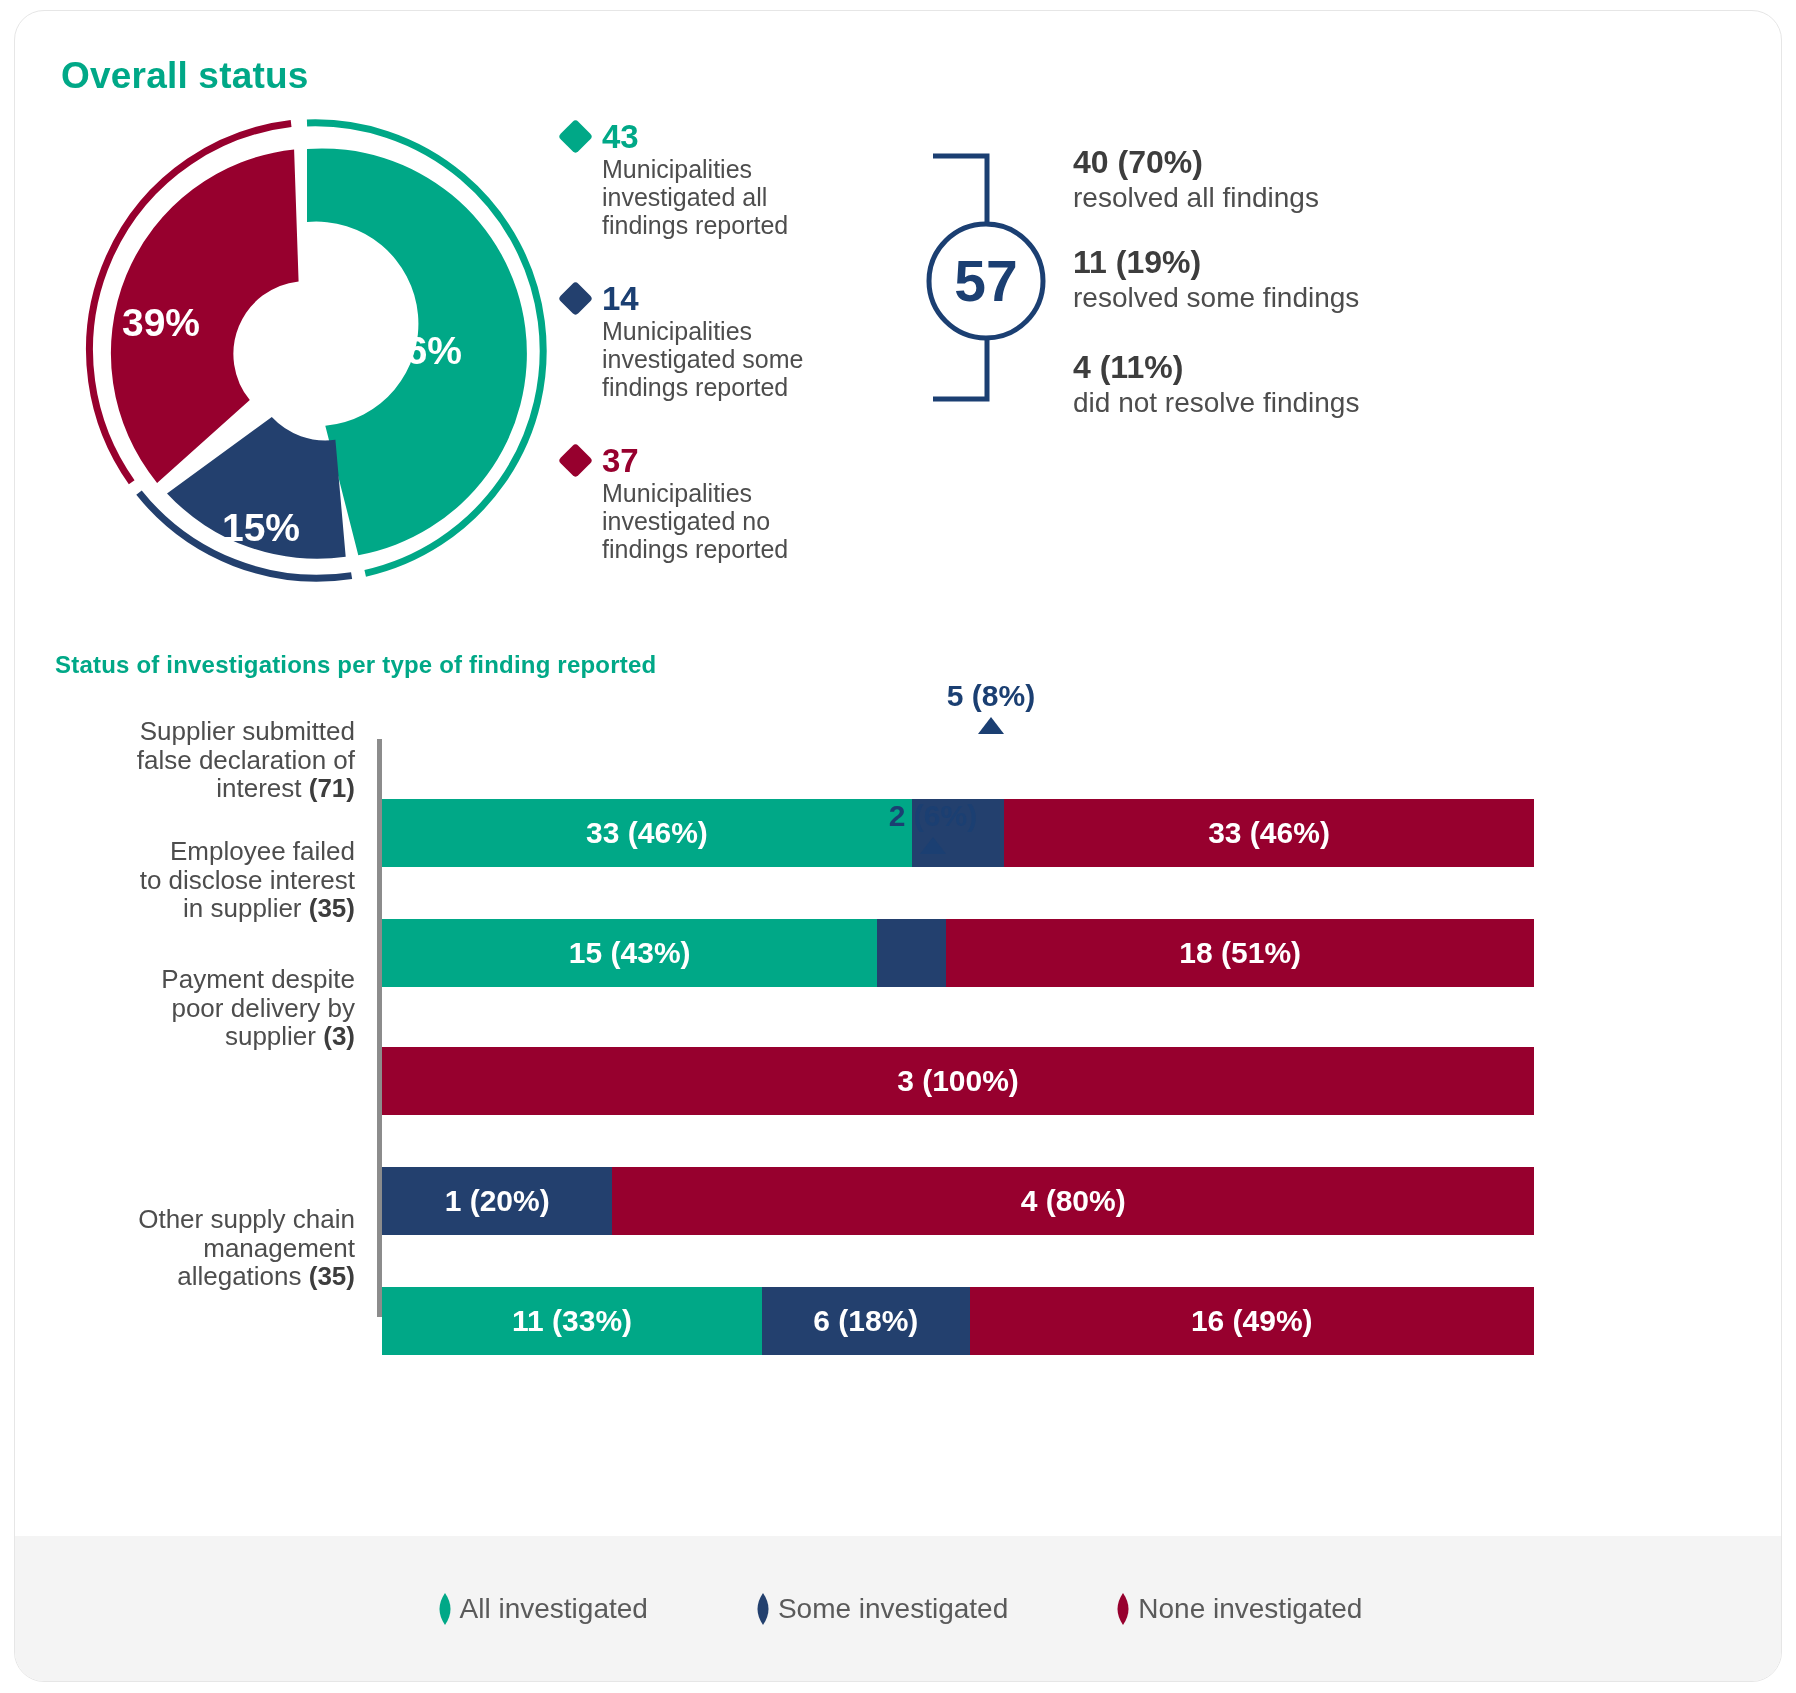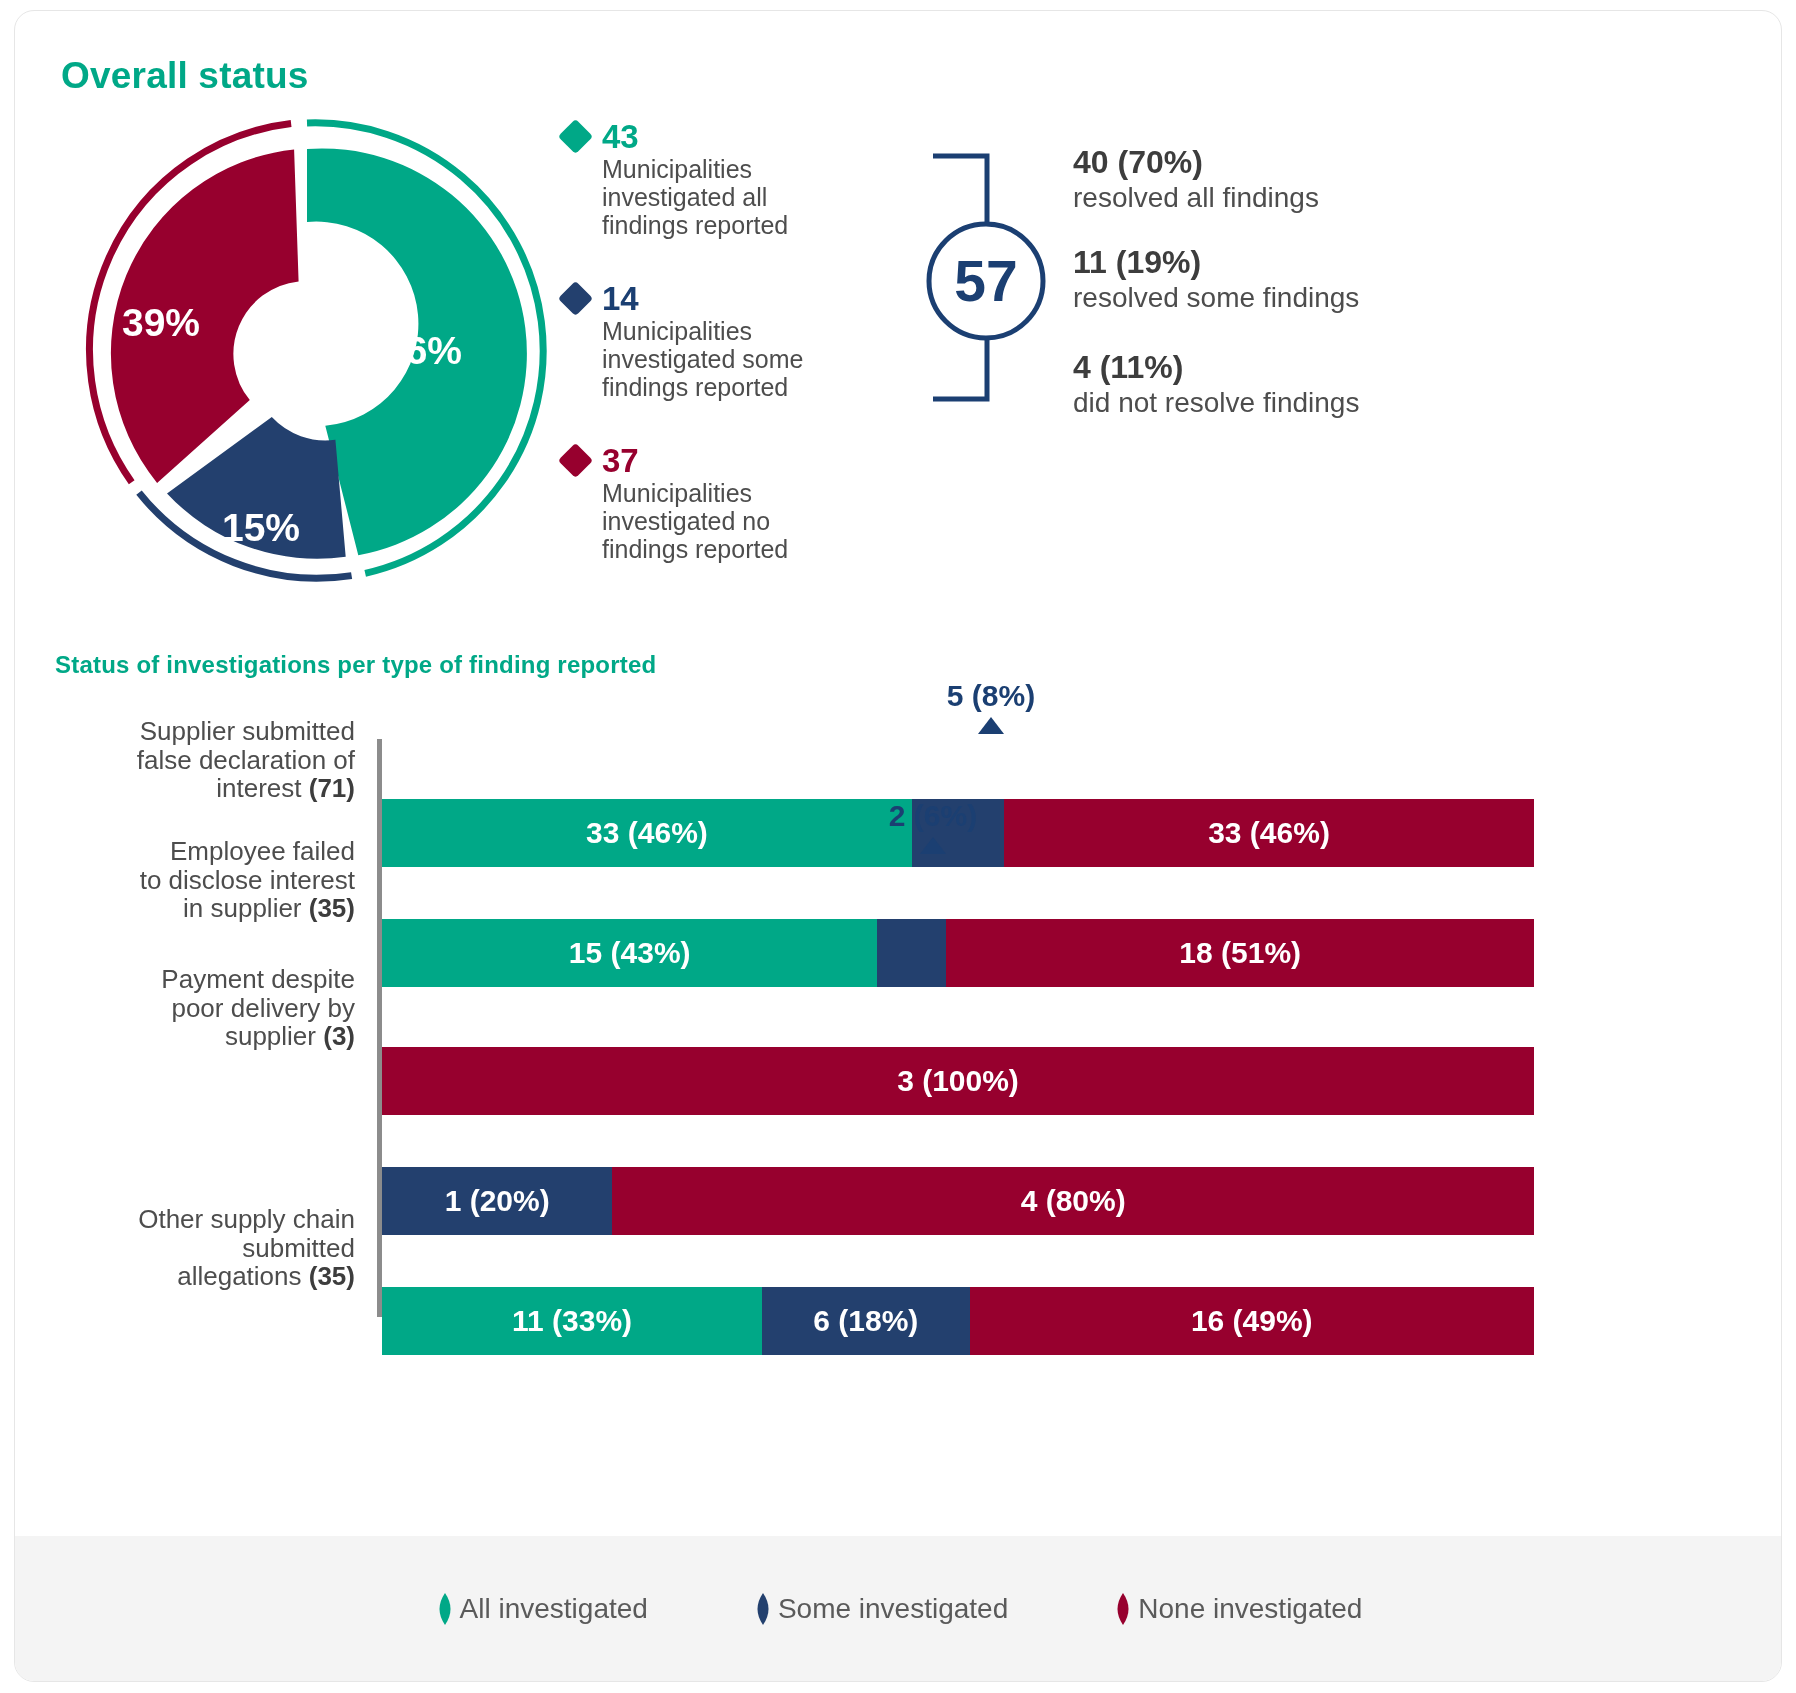--- a/index.html
+++ b/index.html
@@ -6,21 +6,21 @@
   body{
     width:1796px;height:1693px;
     font-family:"Liberation Sans", sans-serif;
     -webkit-font-smoothing:antialiased;
   }
   .card{
     position:absolute;left:14px;top:10px;
     width:1768px;height:1672px;
     background:#ffffff;
     border:1px solid #e6e6e6;
-    border-radius:20px;
+    border-radius:30px;
     box-sizing:border-box;
     overflow:hidden;
   }
 
   
   .sec-title{
     position:absolute;
     color:#00a887;
     font-weight:bold;
     letter-spacing:.2px;
@@ -262,21 +262,21 @@
     <div class="bar-row r3">
       <div class="bar-track">
         <div class="seg navy" style="width:20%">1 (20%)</div>
         <div class="seg maroon" style="width:80%">4 (80%)</div>
       </div>
     </div>
 
     <div class="bar-row r4">
       <div class="cat-label l3">
         <span>Other supply chain</span><br>
-        <span>submitted</span><br>
+        <span>management</span><br>
         <span>allegations </span><b>(35)</b>
       </div>
       <div class="bar-track">
         <div class="seg teal" style="width:33%">11 (33%)</div>
         <div class="seg navy" style="width:18%">6 (18%)</div>
         <div class="seg maroon" style="width:49%">16 (49%)</div>
       </div>
     </div>
   </div>
 

